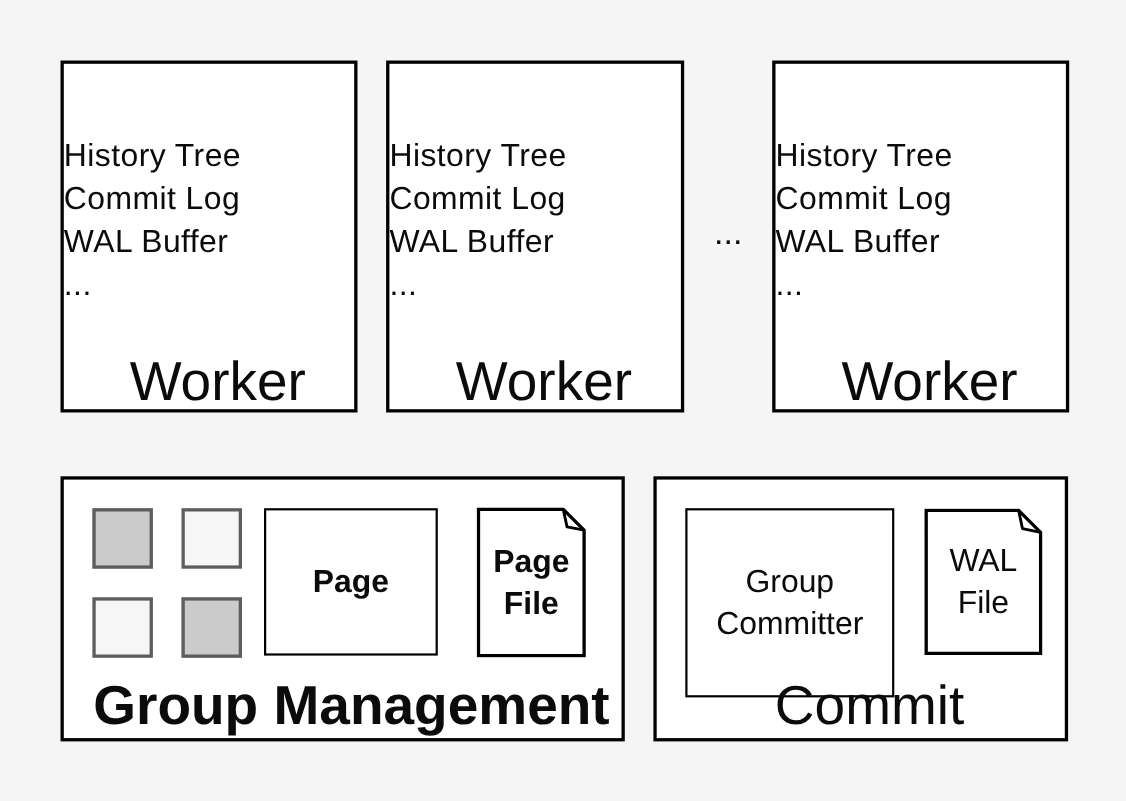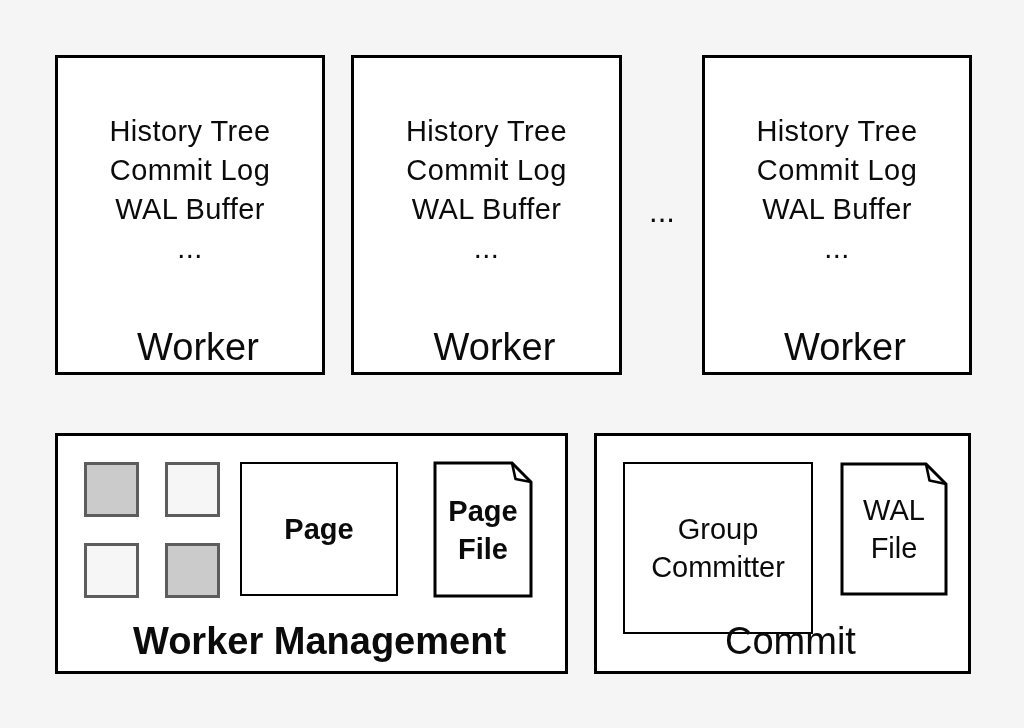--- a/index.html
+++ b/index.html
@@ -21,31 +21,31 @@
     background: #ffffff;
     border: 3px solid #000000;
     box-sizing: border-box;
   }
   
   .worker-1 { left: 55px;  top: 55px; width: 270px; height: 320px; }
   .worker-2 { left: 351px; top: 55px; width: 271px; height: 320px; }
   .worker-3 { left: 702px; top: 55px; width: 270px; height: 320px; }
   .worker-content {
     position: absolute;
-    left: 0; right: 0; top: 54px;
-    text-align: center;
+    left: 0; right: 0; top: 65px;
+    text-align: left;
     font-size: 29px;
     line-height: 39px;
     letter-spacing: 0.4px;
   }
   .big-label {
     position: absolute;
     left: 0; right: 0;
     text-align: center;
-    font-size: 38px;
+    font-size: 50px;
     line-height: 44px;
     padding-left: 16px;
   }
   .worker-label { bottom: 3px; }
   .section-label { bottom: 8px; }
   .ellipsis-sep {
     position: absolute;
     left: 622px; top: 190px;
     width: 80px; height: 44px;
     text-align: center;
@@ -163,21 +163,21 @@
       <svg viewBox="0 0 100 137" preserveAspectRatio="none">
         <path d="M2 2 L79 2 L98 21 L98 135 L2 135 Z" fill="#ffffff" stroke="#000000" stroke-width="3" stroke-linejoin="miter"></path>
         <path d="M79 2 L82.5 18 L98 21" fill="none" stroke="#000000" stroke-width="2.6" stroke-linejoin="round"></path>
       </svg>
       <div class="doc-text">
         <div>Page</div>
         <div>File</div>
       </div>
     </div>
 
-    <div class="big-label section-label">Worker Management</div>
+    <div class="big-label section-label">Group Management</div>
   </div>
 
   <div class="box logging-box">
     <div class="inner-box committer-box">
       <div>
         <div>Group</div>
         <div>Committer</div>
       </div>
     </div>
 

